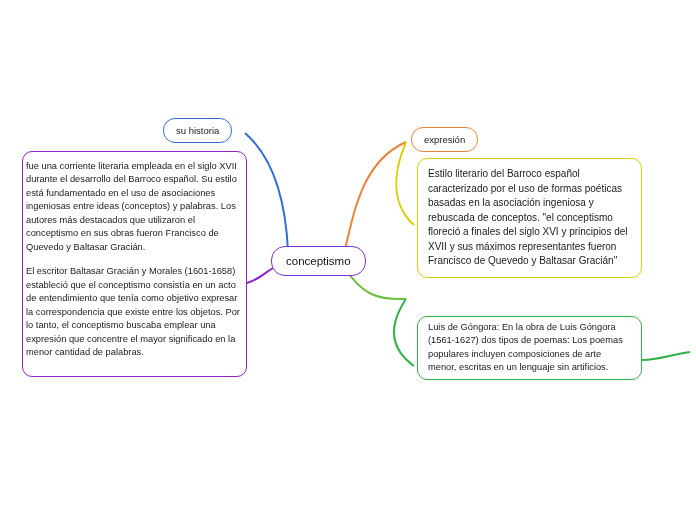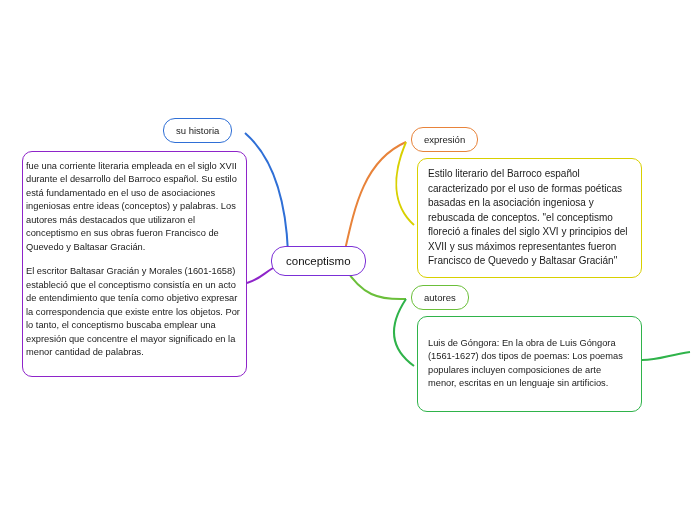--- a/index.html
+++ b/index.html
@@ -108,21 +108,21 @@
     border-color: #6bbf3a;
   }
 
   
   #node-autores-text {
     left: 417px;
     top: 316px;
     width: 225px;
     border-color: #2fb34a;
     border-radius: 10px;
-    padding: 20px 10px;
+    padding: 4px 10px;
     font-size: 9.3px;
     line-height: 1.45;
   }
 </style>
 </head>
 <body>
 
 <div id="canvas">
 
   <svg id="edges" viewBox="0 0 696 520">
@@ -156,21 +156,18 @@
   </div>
 
   <div class="node pill" id="node-definicion">
     <span>expresión</span>
   </div>
 
   <div class="node" id="node-definicion-text">
     <span>Estilo literario del Barroco español caracterizado por el uso de formas poéticas basadas en la asociación ingeniosa y rebuscada de conceptos. "el conceptismo floreció a finales del siglo XVI y principios del XVII y sus máximos representantes fueron Francisco de Quevedo y Baltasar Gracián"</span>
   </div>
 
-  <div class="node pill" id="node-autores">
-    <span>autores</span>
-  </div>
 
   <div class="node" id="node-autores-text">
     <span>Luis de Góngora: En la obra de Luis Góngora (1561-1627) dos tipos de poemas: Los poemas populares incluyen composiciones de arte menor, escritas en un lenguaje sin artificios.</span>
   </div>
 
 </div>
 
 </body></html>

